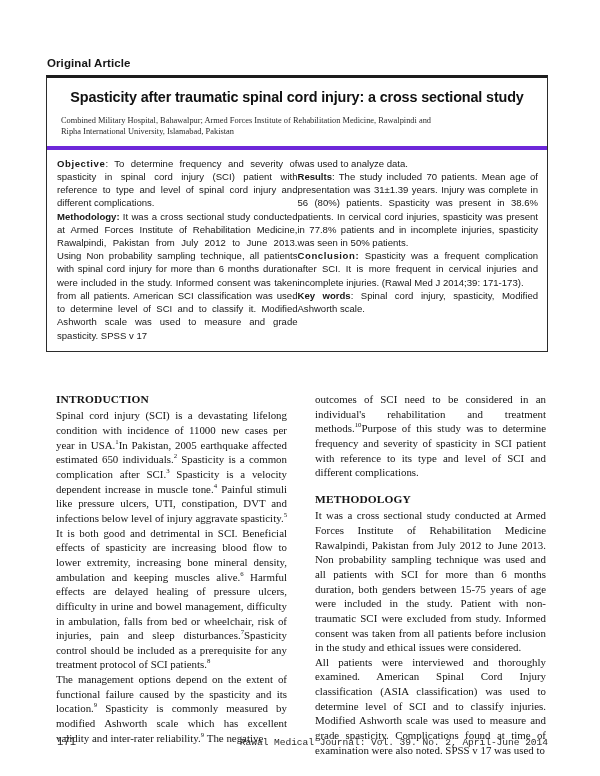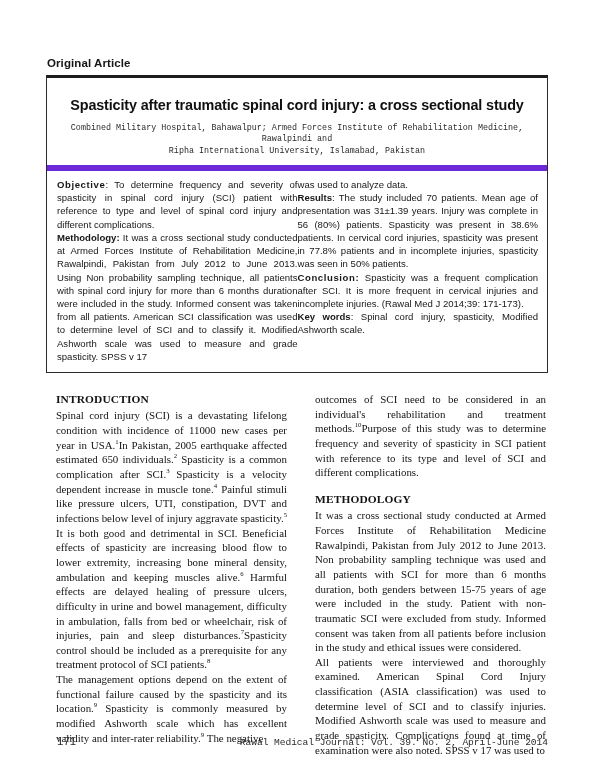--- a/index.html
+++ b/index.html
@@ -42,22 +42,21 @@
     top: 75px;
     width: 502px;
     box-sizing: border-box;
     border: 1px solid #2b2b2b;
     border-top: 3px solid #1d1d1d;
     background: #fff;
   }
 
   .title-block {
     padding: 10px 14px 7px 14px;
-    border-bottom: 6px solid #6d28d9;
-    margin-top: 8px;
+    border-bottom: 4px solid #6d28d9;
   }
 
   .paper-title {
     font-family: "Liberation Sans", sans-serif;
     font-weight: bold;
     font-size: 14.4px;
     line-height: 1.25;
     text-align: center;
     color: #111;
     letter-spacing: -0.15px;
@@ -66,24 +65,23 @@
   .authors {
     font-family: "Liberation Sans", sans-serif;
     font-size: 11.6px;
     text-align: center;
     margin-top: 9px;
     color: #1a1a1a;
     letter-spacing: -0.05px;
   }
 
   .affiliation {
-    font-family: Liberation Mono, monospace;
+    font-family: Liberation Serif, serif;
     font-size: 8.4px;
     line-height: 1.35;
-    text-align: center;
     margin-top: 9px;
     margin-bottom: 1px;
     color: #2a2a2a;
   }
 
   
   .abstract-body {
     display: flex;
     padding: 7px 9px 9px 10px;
   }

